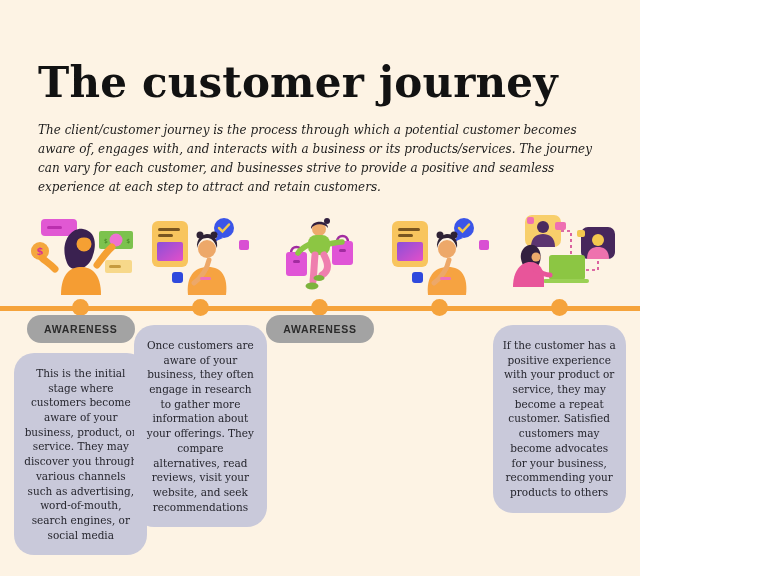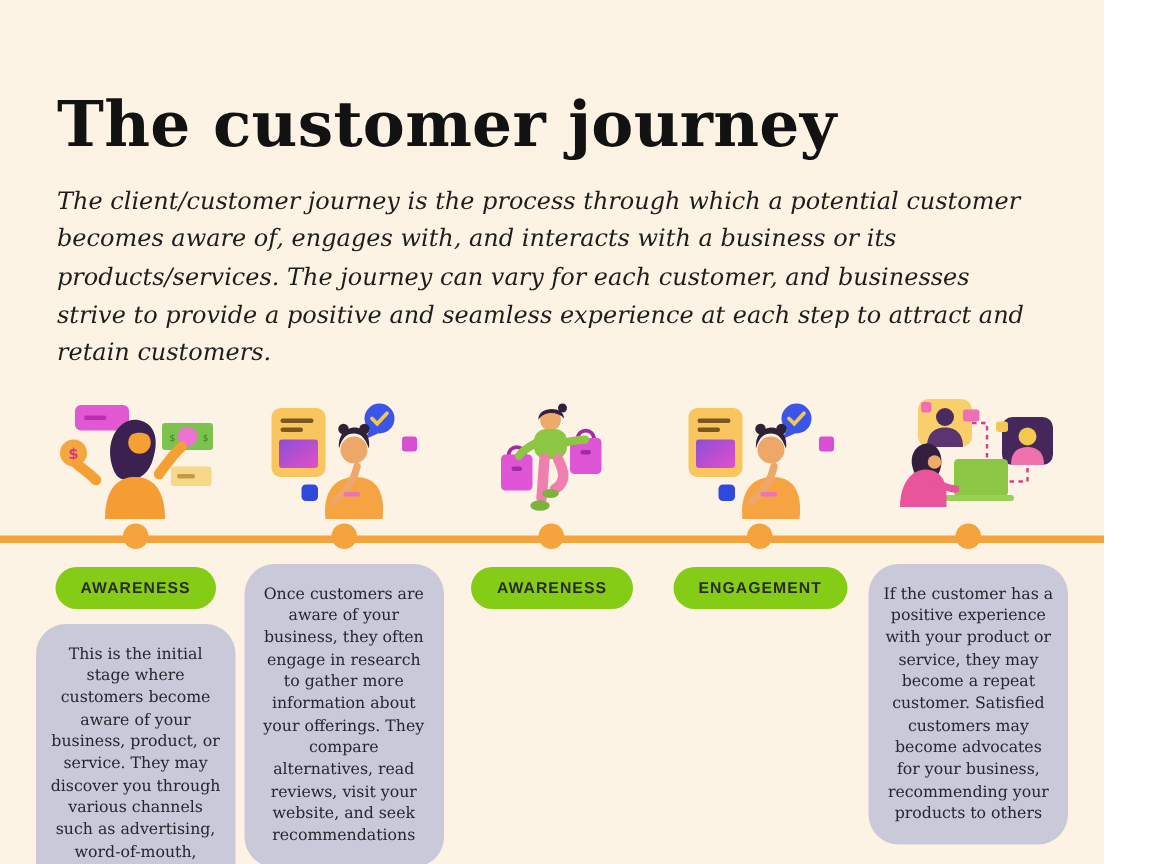--- a/index.html
+++ b/index.html
@@ -1,19 +1,19 @@
 <!DOCTYPE html>
 <html><head>
 <meta charset="utf-8">
 <title>The customer journey</title>
 <style>
   * { box-sizing: border-box; }
   html, body { margin: 0; padding: 0; background: #ffffff; }
   .canvas {
-    width: 736px; height: 576px;
+    width: 640px; height: 576px;
     background: #fdf3e4;
     position: relative;
     overflow: hidden;
     font-family: "DejaVu Serif", serif;
     color: #161616;
   }
   
   .header { padding: 60px 40px 0 38px; }
   .title {
     margin: 0 0 15px 0;
@@ -21,21 +21,21 @@
     font-weight: 700;
     font-size: 42px;
     line-height: 1.1;
     letter-spacing: 0.2px;
     color: #121212;
   }
   .intro {
     margin: 0;
     max-width: 700px;
     font-style: italic;
-    font-size: 16px;
+    font-size: 12px;
     line-height: 1.58;
     color: #1d1d1d;
   }
   
   .journey { position: relative; margin-top: 16px; }
   .timeline-line {
     position: absolute;
     left: 0; right: 0;
     top: 93px; height: 5px;
     background: #f5a33c;
@@ -55,22 +55,21 @@
     justify-content: center;
   }
   .dot-row { height: 16px; margin-top: 4px; display: flex; align-items: center; justify-content: center; }
   .dot {
     width: 17px; height: 17px;
     border-radius: 50%;
     background: #f5a33c;
     display: block;
   }
   .pill {
-    margin-top: 12px;
-    background: #84cc16;
+    background: #a3a3a3;
     color: #2b2b2b;
     font-family: "Liberation Sans", sans-serif;
     font-size: 10.5px;
     font-weight: 700;
     letter-spacing: 0.7px;
     padding: 8px 17px;
     border-radius: 14px;
     white-space: nowrap;
   }
   .box {
@@ -212,21 +211,20 @@
             <path d="M53 33 C52 22 60 19 63 19 C71 19 74 26 73 33 C70 25 67 23 63 23 C58 23 55 26 53 33 Z" fill="#2f2235"></path>
             <circle cx="56" cy="20" r="3.5" fill="#2f2235"></circle>
             <circle cx="70" cy="20" r="3.5" fill="#2f2235"></circle>
             <path d="M50 68 C58 62 63 54 65 45" stroke="#eda869" stroke-width="5" fill="none" stroke-linecap="round"></path>
             <rect x="56" y="62" width="11" height="3" rx="1.5" fill="#ef72b8"></rect>
           </svg>
         </div>
         <div class="dot-row">
             <span class="dot"></span>
           </div>
-        <div class="pill">ENGAGEMENT</div>
       </div>
 
       <div class="stage">
         <div class="art">
           <svg viewBox="0 0 120 80" width="120" height="80" aria-hidden="true">
             <path d="M62 16 L72 16 L72 42" stroke="#d23f8e" stroke-width="1.6" stroke-dasharray="3 3" fill="none"></path>
             <path d="M99 46 L99 55 L86 55" stroke="#d23f8e" stroke-width="1.6" stroke-dasharray="3 3" fill="none"></path>
             <rect x="26" y="0" width="36" height="32" rx="7" fill="#f8cf6b"></rect>
             <circle cx="44" cy="12" r="6" fill="#4a2b5f"></circle>
             <path d="M32 32 C32 22 38 19 44 19 C50 19 56 22 56 32 Z" fill="#5c3570"></path>

